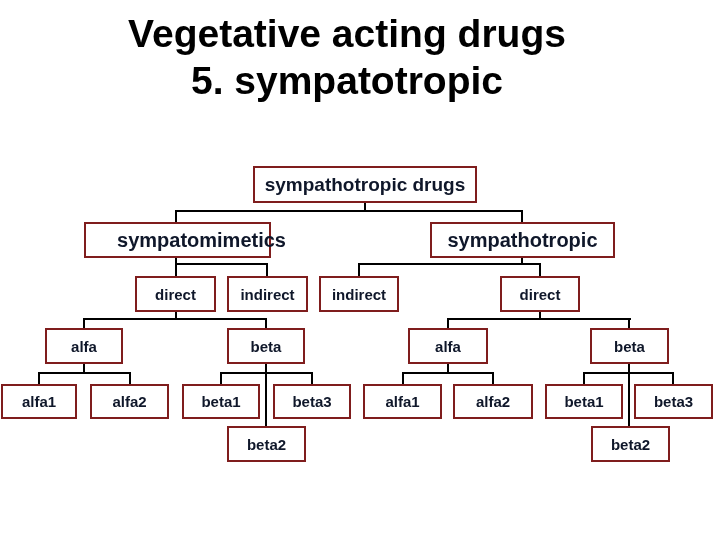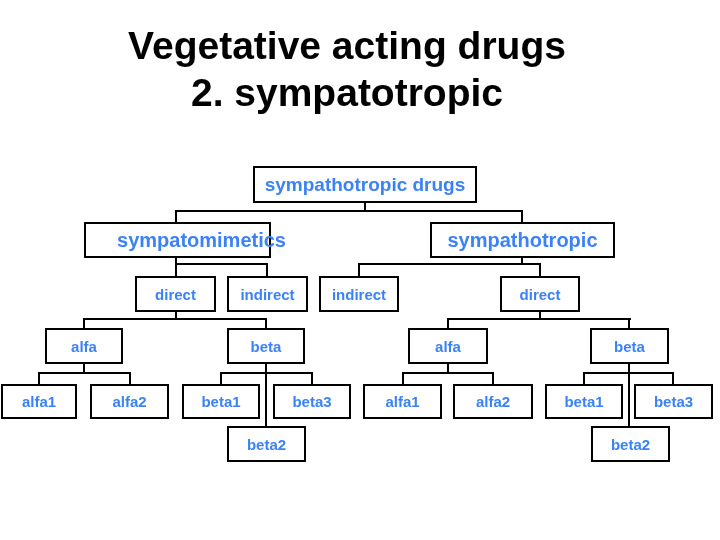--- a/index.html
+++ b/index.html
@@ -6,36 +6,36 @@
   #stage {
     position: relative;
     width: 720px;
     height: 540px;
     background: #ffffff;
     overflow: hidden;
     font-family: "Liberation Sans", sans-serif;
   }
   .slide-title {
     position: absolute;
-    top: 22px;
+    top: 10px;
     left: 0;
     width: 694px;
     text-align: center;
     font-weight: bold;
     font-size: 39px;
     line-height: 47px;
     color: #000000;
     letter-spacing: 0px;
   }
   .node {
     position: absolute;
     box-sizing: border-box;
     background: #ffffff;
-    border: 2px solid #000000;
-    color: #3b82f6;
+    border: 2px solid #7f1d1d;
+    color: #0f172a;
     font-weight: bold;
     display: flex;
     align-items: center;
     justify-content: center;
     white-space: nowrap;
     z-index: 2;
   }
   .lvl-a { font-size: 19px; }
   .lvl-b { font-size: 20px; }
   .lvl-c { font-size: 15px; }
@@ -67,21 +67,21 @@
   #n-mim-beta2   { left: 227px; top: 426px; width:  79px; height: 36px; }
   #n-lyt-beta2   { left: 591px; top: 426px; width:  79px; height: 36px; }
 </style>
 </head>
 <body>
 
 <div id="stage">
 
   <div class="slide-title">
     <div>Vegetative acting drugs</div>
-    <div>2. sympatotropic</div>
+    <div>5. sympatotropic</div>
   </div>
 
   <div class="line" style="left:364px; top:203px; width:2px; height:9px;"></div>
   <div class="line" style="left:175px; top:210px; width:348px; height:2px;"></div>
   <div class="line" style="left:175px; top:210px; width:2px; height:12px;"></div>
   <div class="line" style="left:521px; top:210px; width:2px; height:12px;"></div>
 
   <div class="line" style="left:175px; top:258px; width:2px; height:18px;"></div>
   <div class="line" style="left:175px; top:263px; width:93px; height:2px;"></div>
   <div class="line" style="left:266px; top:263px; width:2px; height:13px;"></div>

